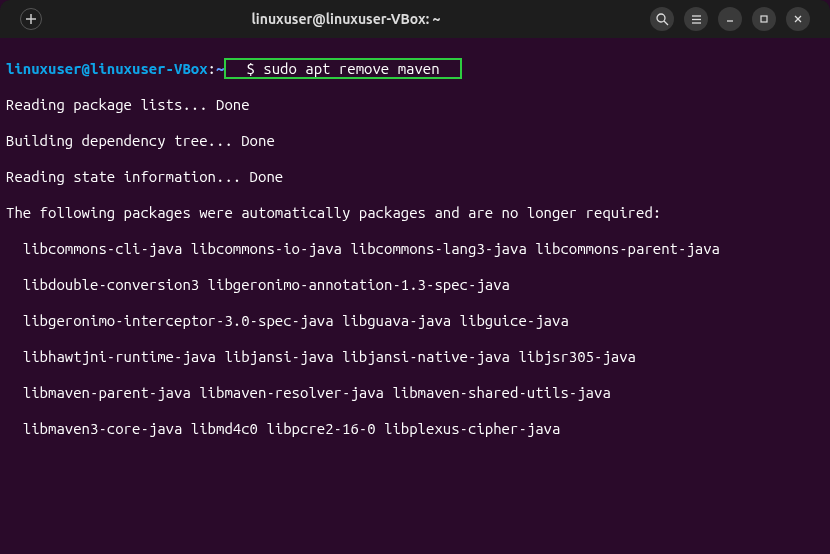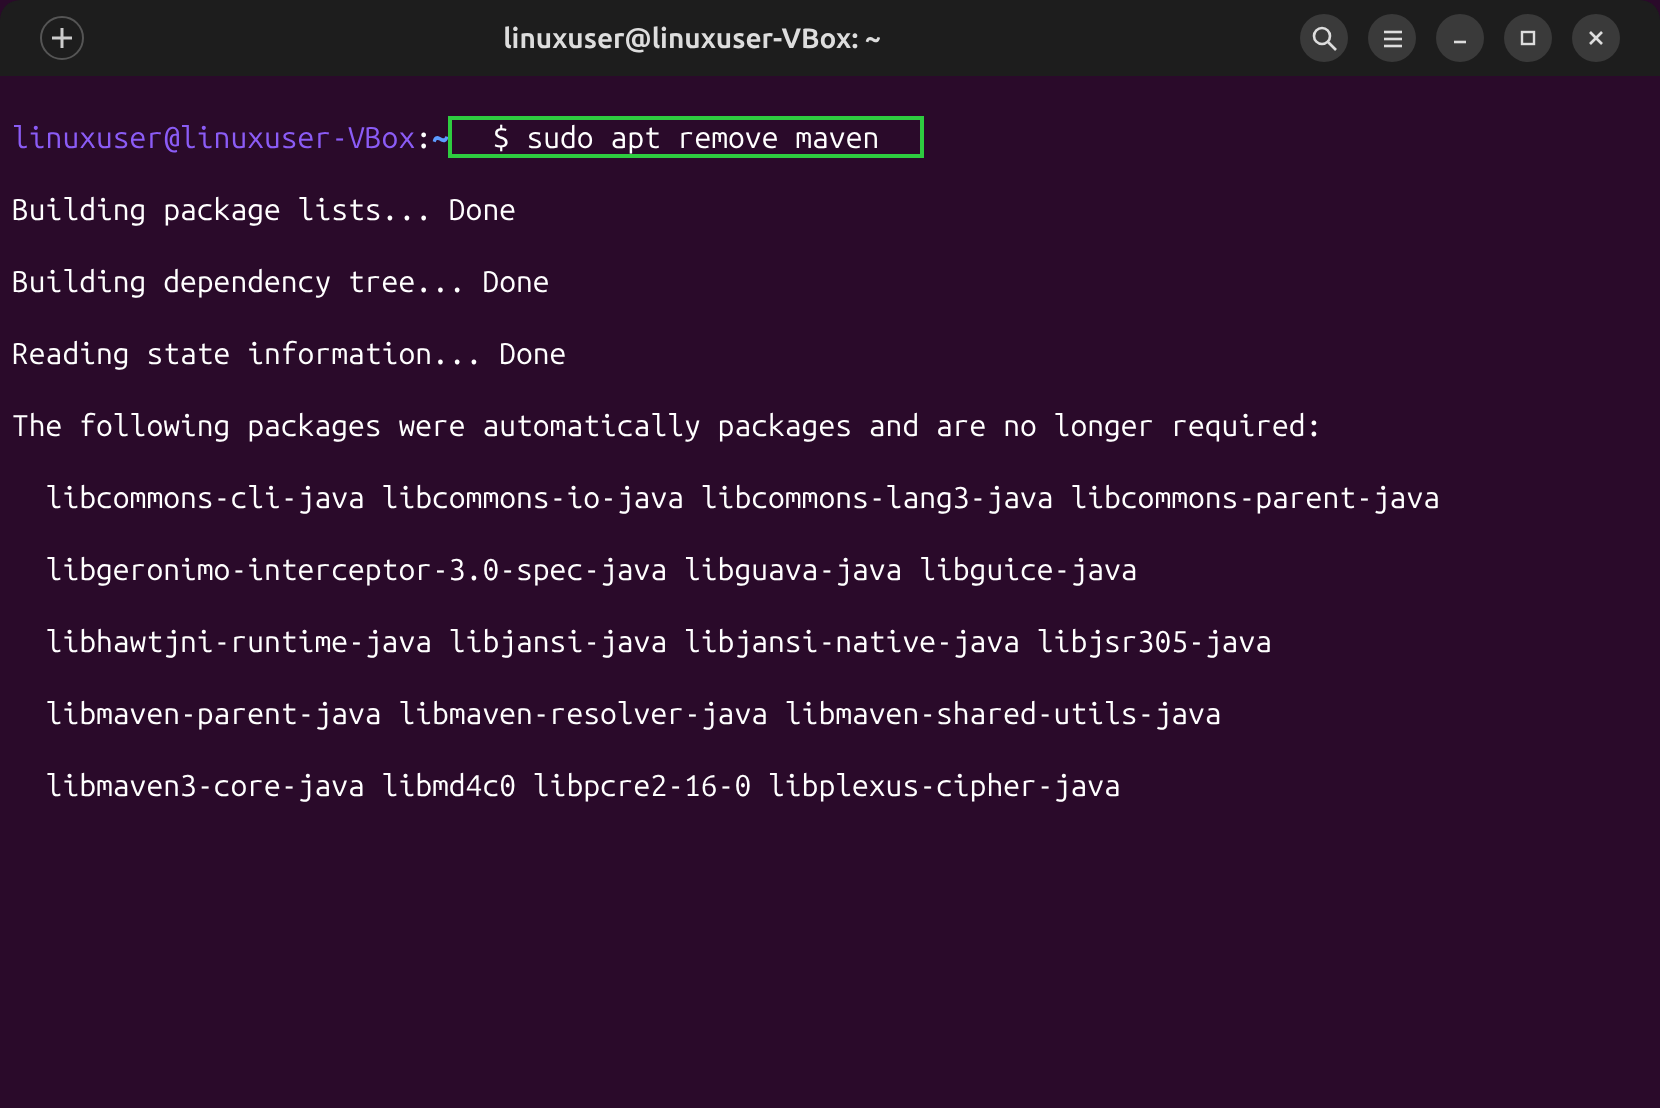--- a/index.html
+++ b/index.html
@@ -70,22 +70,22 @@
       font-size: 12px;
     }
     .terminal {
       padding: 4px 6px;
       color: #ffffff;
       line-height: 1.2;
       white-space: pre;
       font-family: 'Ubuntu Mono', 'DejaVu Sans Mono', monospace;
     }
     .prompt-user {
-      color: #8b5cf6;
-      font-weight: normal;
+      color: #0ea5e9;
+      font-weight: bold;
     }
     .prompt-colon {
       color: #ffffff;
     }
     .prompt-path {
       color: #5c9cff;
       font-weight: bold;
     }
     .highlight-box {
       border: 2px solid #2ecc40;
@@ -136,25 +136,26 @@
       <svg width="12" height="12" viewBox="0 0 12 12">
           <line x1="3" y1="3" x2="9" y2="9" stroke="#ddd" stroke-width="1.3"></line>
           <line x1="9" y1="3" x2="3" y2="9" stroke="#ddd" stroke-width="1.3"></line>
         </svg>
     </div>
   </div>
 </div>
 
 <div class="terminal">
 <span class="line"><span class="prompt-user">linuxuser@linuxuser-VBox</span><span class="prompt-colon">:</span><span class="prompt-path">~</span><span class="highlight-box"><span>$</span> <span>sudo apt remove maven</span></span></span>
-<span class="line">Building package lists... Done</span>
+<span class="line">Reading package lists... Done</span>
 <span class="line">Building dependency tree... Done</span>
 <span class="line">Reading state information... Done</span>
 <span class="line">The following packages were automatically packages and are no longer required:</span>
 <span class="line">  libcommons-cli-java libcommons-io-java libcommons-lang3-java libcommons-parent-java</span>
+<span class="line">  libdouble-conversion3 libgeronimo-annotation-1.3-spec-java</span>
 <span class="line">  libgeronimo-interceptor-3.0-spec-java libguava-java libguice-java</span>
 <span class="line">  libhawtjni-runtime-java libjansi-java libjansi-native-java libjsr305-java</span>
 <span class="line">  libmaven-parent-java libmaven-resolver-java libmaven-shared-utils-java</span>
 <span class="line">  libmaven3-core-java libmd4c0 libpcre2-16-0 libplexus-cipher-java</span>
 
 
 
 
 
 

